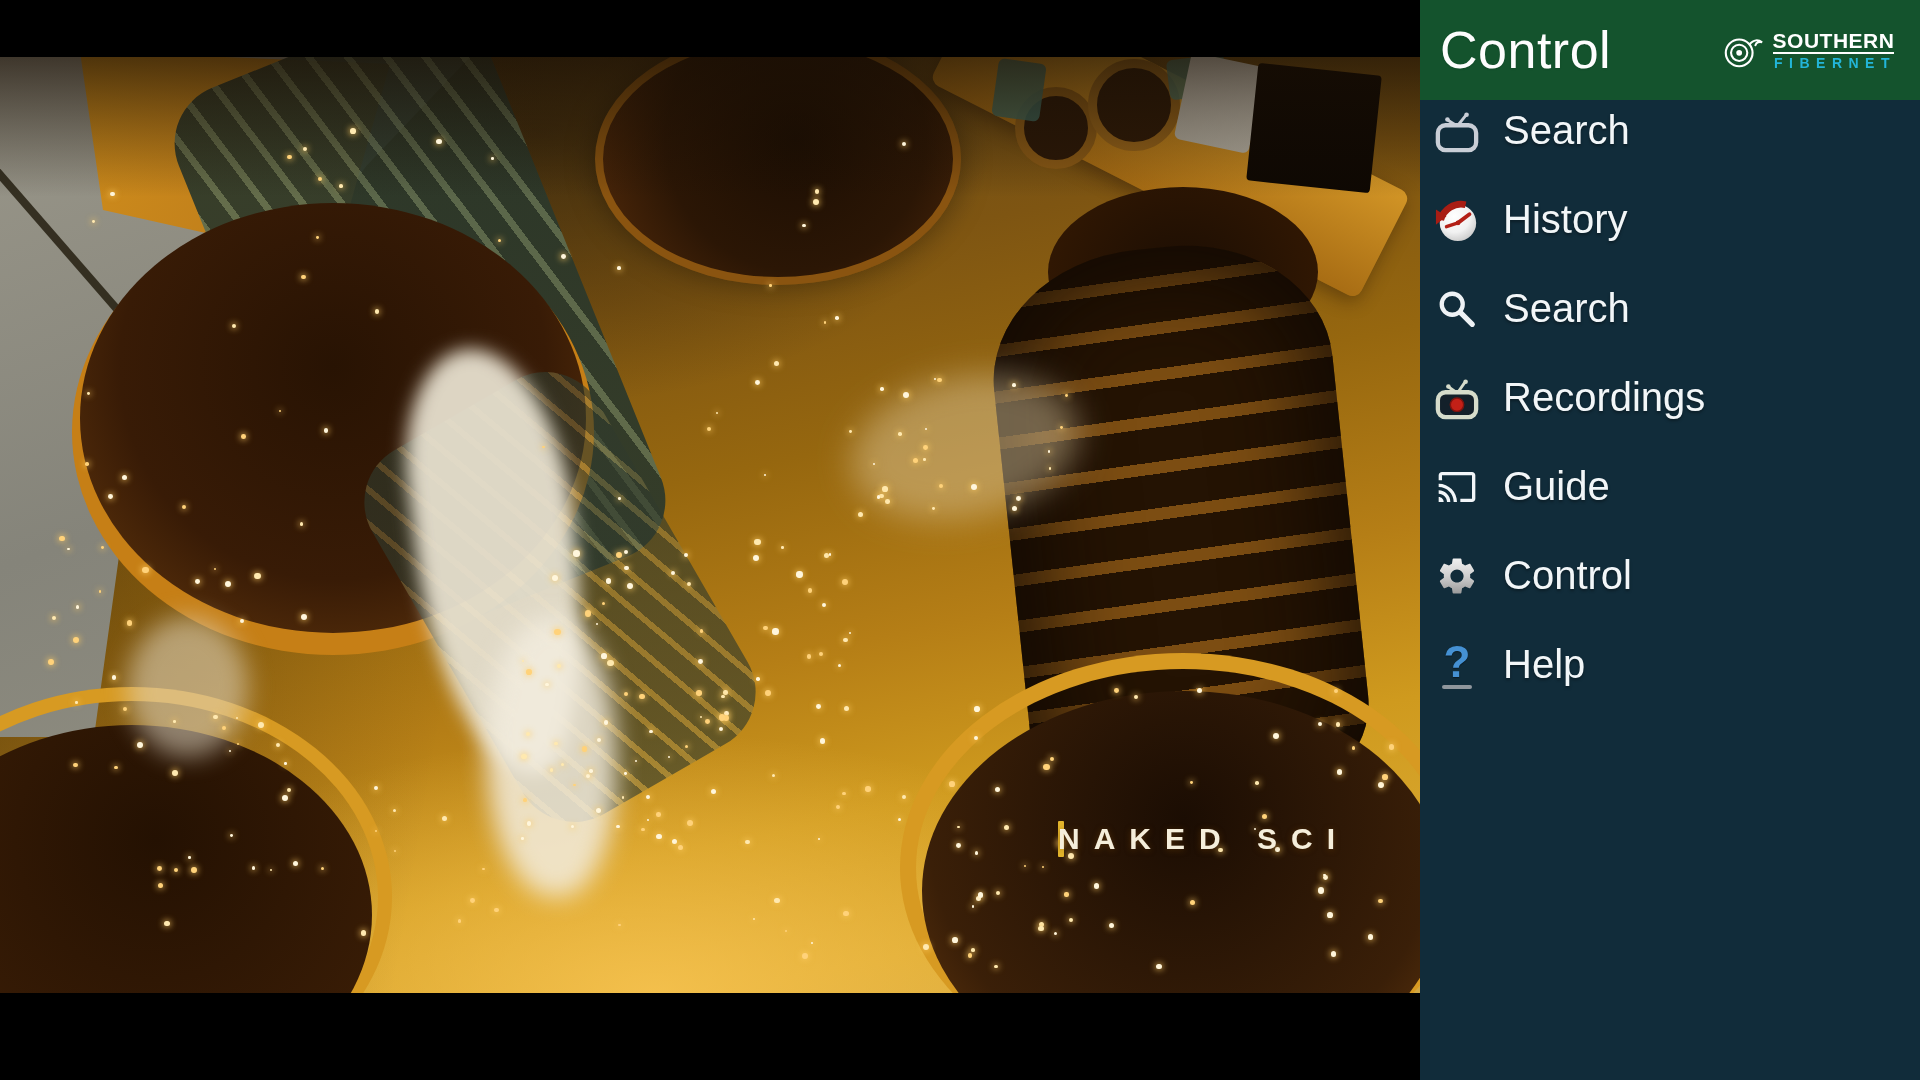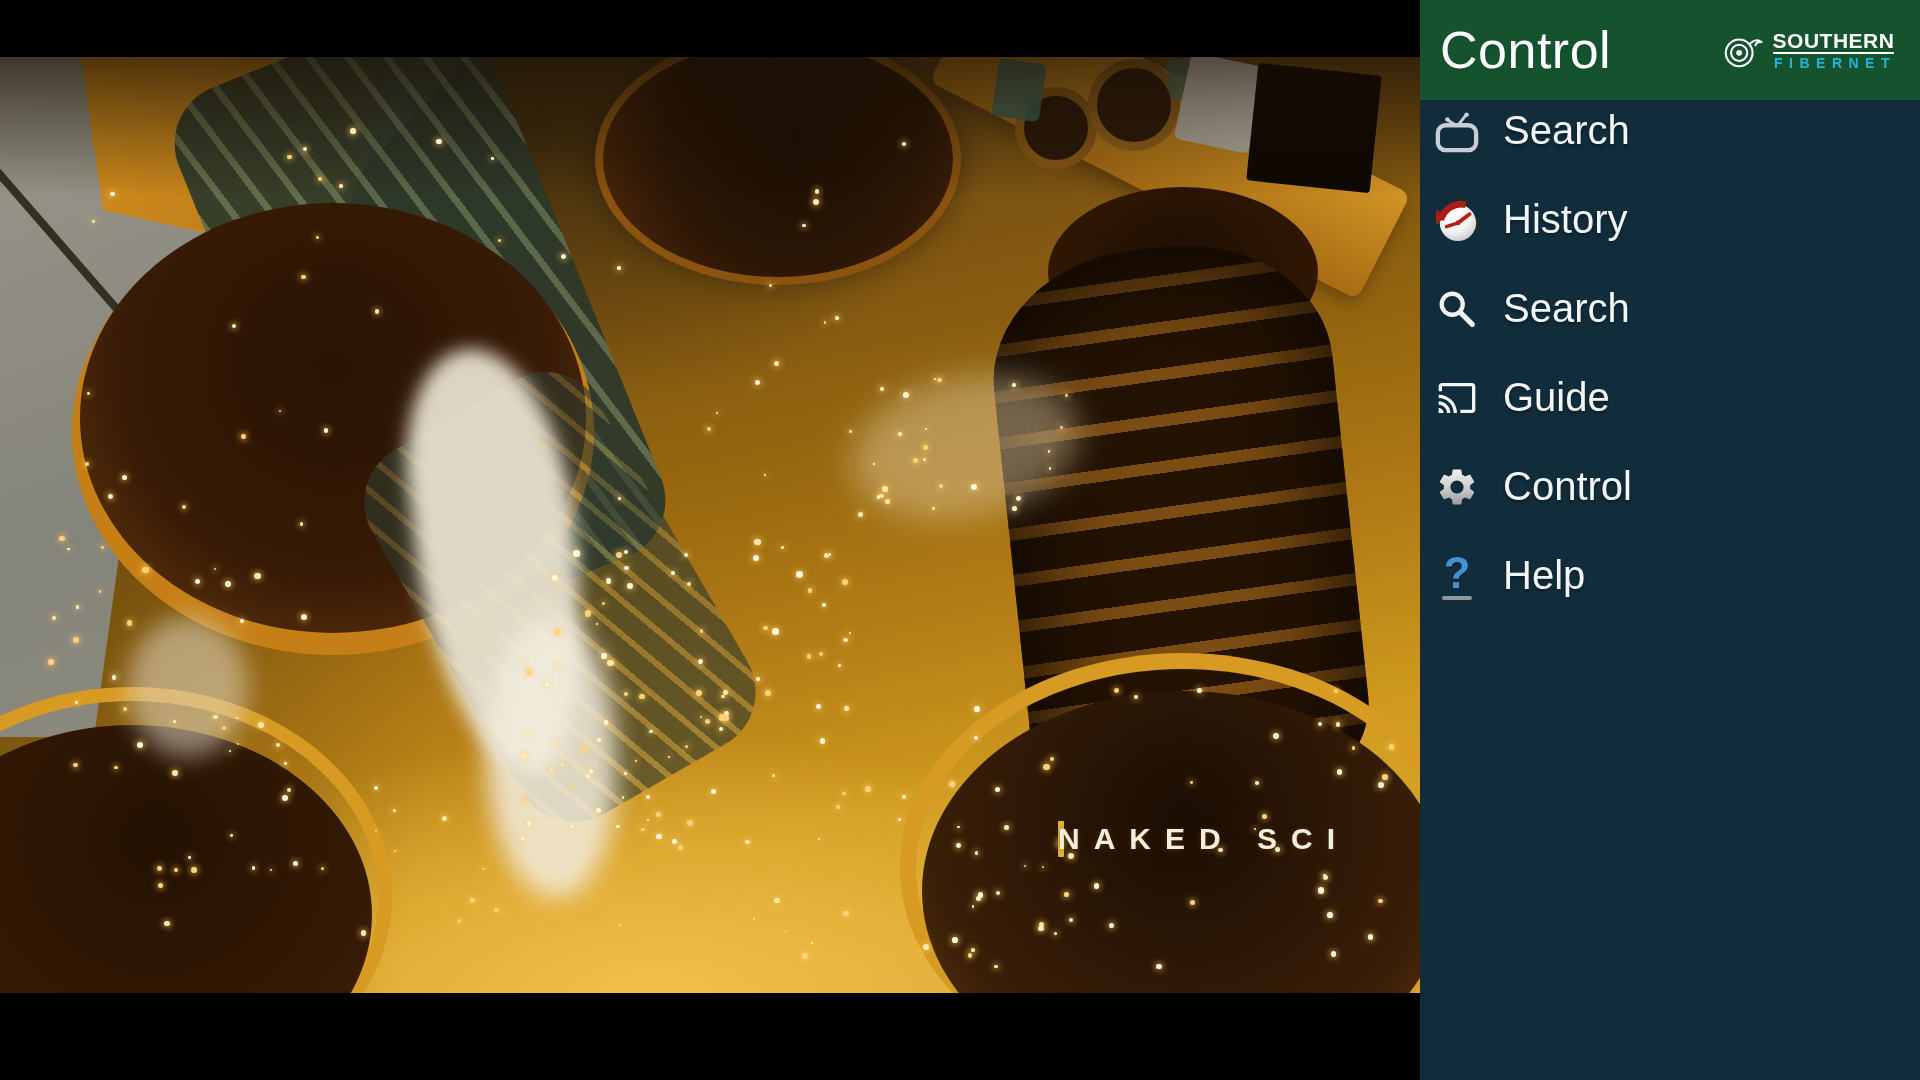--- a/index.html
+++ b/index.html
@@ -465,20 +465,32 @@
       <div class="menu-item">
         <span class="mi-icon">
           <svg width="42" height="42" viewBox="0 0 44 44">
             <circle cx="17" cy="17" r="11" fill="none" stroke="#eef2f5" stroke-width="4.5"></circle>
             <path d="M26 26 L38 38" stroke="#eef2f5" stroke-width="5.5" stroke-linecap="round"></path>
           </svg>
         </span>
         <span class="mi-label">Search</span>
       </div>
 
+      <div class="menu-item">
+        <span class="mi-icon">
+          <svg width="46" height="44" viewBox="0 0 48 46">
+            <path d="M16 12 L23 17 M32 7 L25 17" stroke="#d6dccb" stroke-width="3" stroke-linecap="round"></path>
+            <circle cx="15" cy="11" r="2.4" fill="#d6dccb"></circle>
+              <circle cx="33" cy="6" r="2.4" fill="#d6dccb"></circle>
+            <rect x="4" y="17" width="40" height="26" rx="8" fill="#13202a" stroke="#d6dccb" stroke-width="4.5"></rect>
+            <circle cx="24" cy="30" r="7" fill="#c32017" stroke="#7e130e" stroke-width="1.5"></circle>
+          </svg>
+        </span>
+        <span class="mi-label">Recordings</span>
+      </div>
 
       <div class="menu-item">
         <span class="mi-icon">
           <svg width="44" height="40" viewBox="0 0 24 24">
             <path fill="#f2f6f9" d="M1 18v3h3c0-1.66-1.34-3-3-3zm0-4v2c2.76 0 5 2.24 5 5h2c0-3.87-3.13-7-7-7zm0-4v2c4.97 0 9 4.03 9 9h2c0-6.08-4.93-11-11-11zm20-7H3c-1.1 0-2 .9-2 2v3h2V5h18v14h-7v2h7c1.1 0 2-.9 2-2V5c0-1.1-.9-2-2-2z"></path>
           </svg>
         </span>
         <span class="mi-label">Guide</span>
       </div>
 

